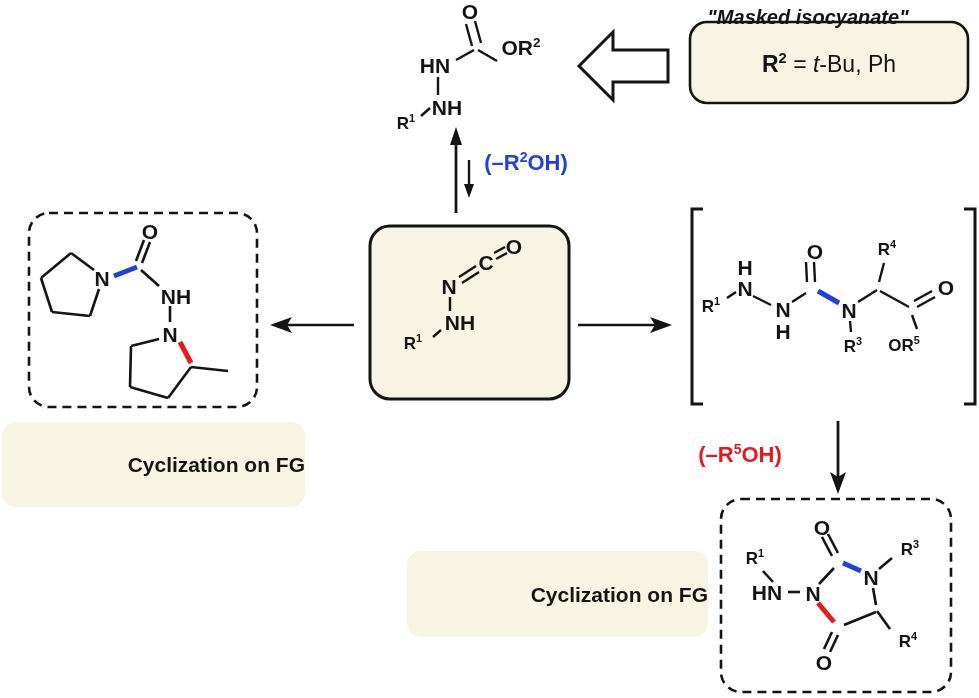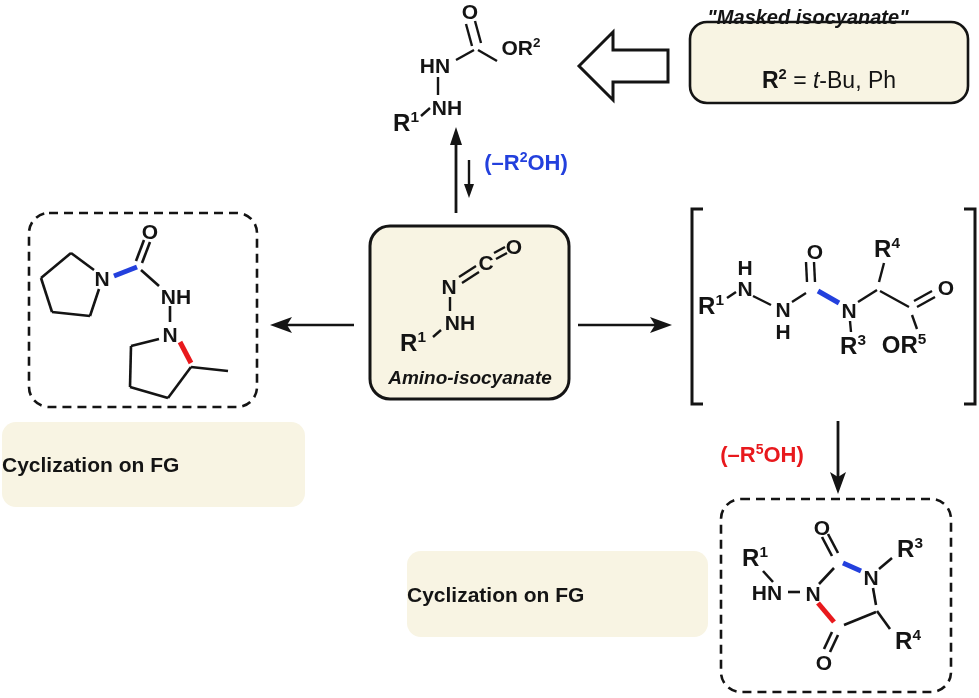--- a/index.html
+++ b/index.html
@@ -1,33 +1,33 @@
 <!DOCTYPE html>
 <html style="--blue: #2340dd; --red: #e8191d; --cream: #f8f4e3;"><head>
 <meta charset="utf-8">
 <style>
   html,body{margin:0;padding:0;background:#ffffff;}
   #canvas{position:relative;width:979px;height:698px;background:#fff;overflow:hidden;
           font-family:"Liberation Sans", sans-serif;color:#141414;}
   #scheme-svg{position:absolute;left:0;top:0;width:979px;height:698px;}
   .atom{position:absolute;transform:translate(-50%,-50%);font-weight:bold;font-size:21px;
         line-height:1;white-space:nowrap;color:#141414;}
-  .rg{font-size:24px;}
+  .rg{font-size:17px;}
   .atom sup{font-size:64%;vertical-align:super;line-height:0;}
   .loss{position:absolute;transform:translate(-50%,-50%);font-weight:bold;font-size:22px;
         line-height:1;white-space:nowrap;text-align:center;}
   .loss sup{font-size:64%;vertical-align:super;line-height:0;}
   #blue-loss{color:var(--blue,#2340dd);}
   #red-loss{color:var(--red,#e8191d);}
   .caption-box{position:absolute;background:var(--cream,#f8f4e3);border-radius:14px;
-               display:flex;flex-direction:column;align-items:flex-start;justify-content:center;
+               display:flex;flex-direction:column;align-items:flex-end;justify-content:center;
                font-weight:bold;font-size:21px;line-height:27px;text-align:center;}
   #masked-title{position:absolute;transform:translate(-50%,-50%);font-weight:bold;font-style:italic;
                 font-size:20px;white-space:nowrap;}
-  #masked-formula{position:absolute;transform:translate(-50%,-50%);font-size:23px;white-space:nowrap;margin-top:16px;}
+  #masked-formula{position:absolute;transform:translate(-50%,-50%);font-size:23px;white-space:nowrap;}
   #masked-formula .rbold{font-weight:bold;}
   #masked-formula sup{font-size:64%;vertical-align:super;font-weight:bold;}
   #amino-caption{position:absolute;transform:translate(-50%,-50%);font-weight:bold;font-style:italic;
                  font-size:19px;white-space:nowrap;}
 </style>
 </head>
 <body>
 
 <div id="canvas">
 
@@ -147,21 +147,20 @@
   <span class="loss" id="blue-loss" style="left:526px;top:163px"><span>(–R</span><sup>2</sup><span>OH)</span></span>
 
   <span id="masked-title" style="left:808px;top:17px">"Masked isocyanate"</span>
   <span id="masked-formula" style="left:829px;top:64px"><span class="rbold">R</span><sup>2</sup><span> = </span><i>t</i><span>-Bu, Ph</span></span>
 
   <span class="atom" style="left:514px;top:246px">O</span>
   <span class="atom" style="left:486px;top:262px">C</span>
   <span class="atom" style="left:449px;top:286px">N</span>
   <span class="atom" style="left:460px;top:322px">NH</span>
   <span class="atom rg" style="left:413px;top:343px"><span>R</span><sup>1</sup></span>
-  <span id="amino-caption" style="left:470px;top:378px">Amino-isocyanate</span>
 
   <span class="atom" style="left:102px;top:278px">N</span>
   <span class="atom" style="left:150px;top:231px">O</span>
   <span class="atom" style="left:176px;top:296px">NH</span>
   <span class="atom" style="left:170px;top:334px">N</span>
 
   <div class="caption-box" style="left:2px;top:422px;width:303px;height:85px">
     <span>Cyclization on FG</span>
   </div>
 
@@ -170,21 +169,21 @@
   <span class="atom" style="left:745px;top:288px">N</span>
   <span class="atom" style="left:783px;top:309px">N</span>
   <span class="atom" style="left:783px;top:331px">H</span>
   <span class="atom" style="left:815px;top:251px">O</span>
   <span class="atom" style="left:849px;top:310px">N</span>
   <span class="atom rg" style="left:853px;top:346px"><span>R</span><sup>3</sup></span>
   <span class="atom rg" style="left:887px;top:249px"><span>R</span><sup>4</sup></span>
   <span class="atom" style="left:946px;top:287px">O</span>
   <span class="atom rg" style="left:904px;top:345px"><span>OR</span><sup>5</sup></span>
 
-  <span class="loss" id="red-loss" style="left:762px;top:455px"><span>(–R</span><sup>5</sup><span>OH)</span></span>
+  <span class="loss" id="red-loss" style="left:740px;top:455px"><span>(–R</span><sup>5</sup><span>OH)</span></span>
 
   <span class="atom rg" style="left:755px;top:558px"><span>R</span><sup>1</sup></span>
   <span class="atom" style="left:767px;top:592px">HN</span>
   <span class="atom" style="left:813px;top:593px">N</span>
   <span class="atom" style="left:822px;top:527px">O</span>
   <span class="atom" style="left:871px;top:577px">N</span>
   <span class="atom rg" style="left:910px;top:549px"><span>R</span><sup>3</sup></span>
   <span class="atom rg" style="left:908px;top:641px"><span>R</span><sup>4</sup></span>
   <span class="atom" style="left:824px;top:662px">O</span>
 

